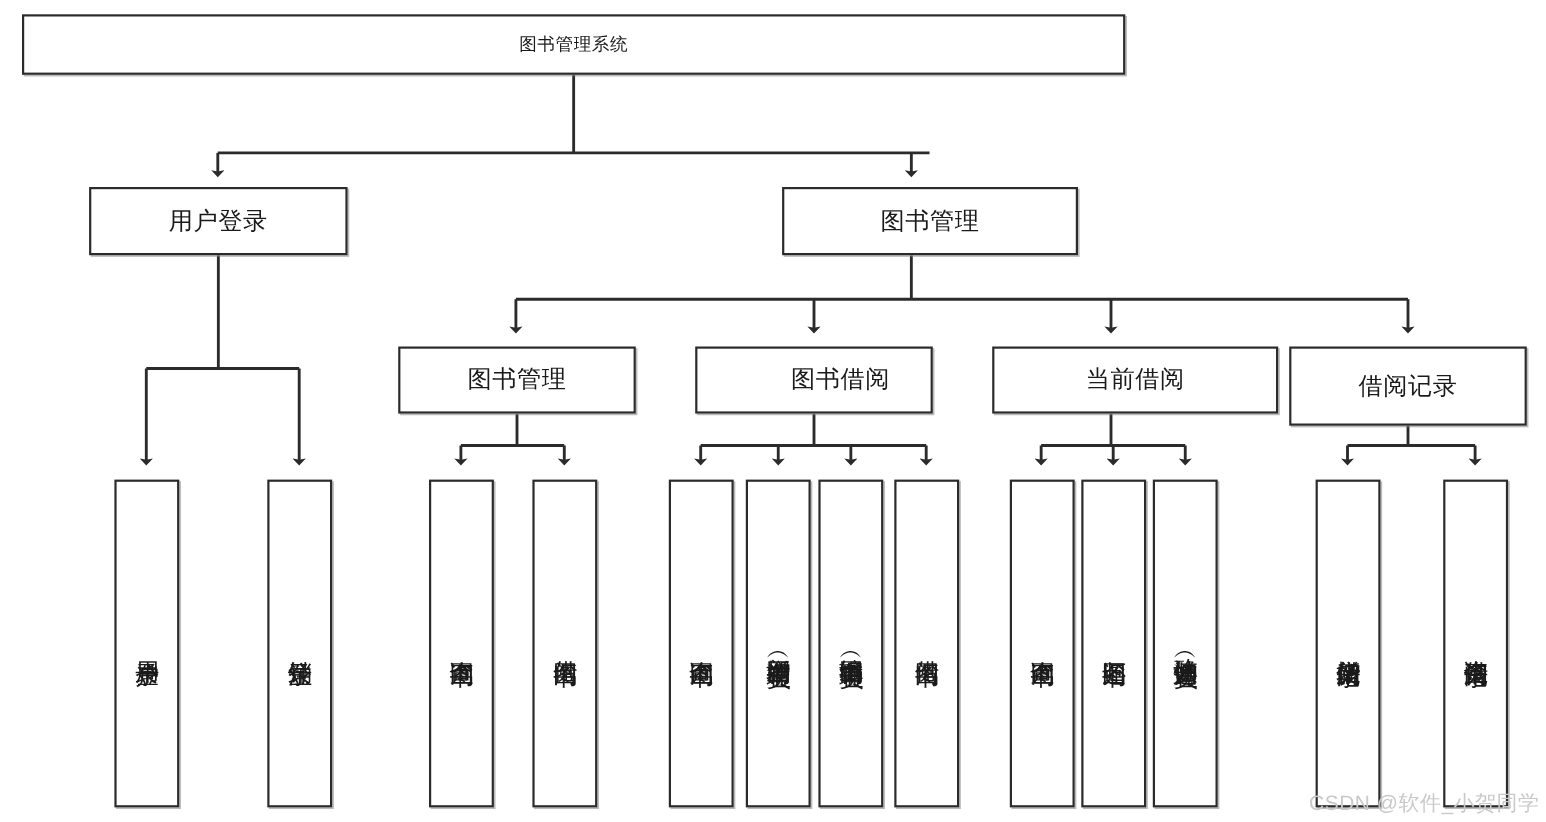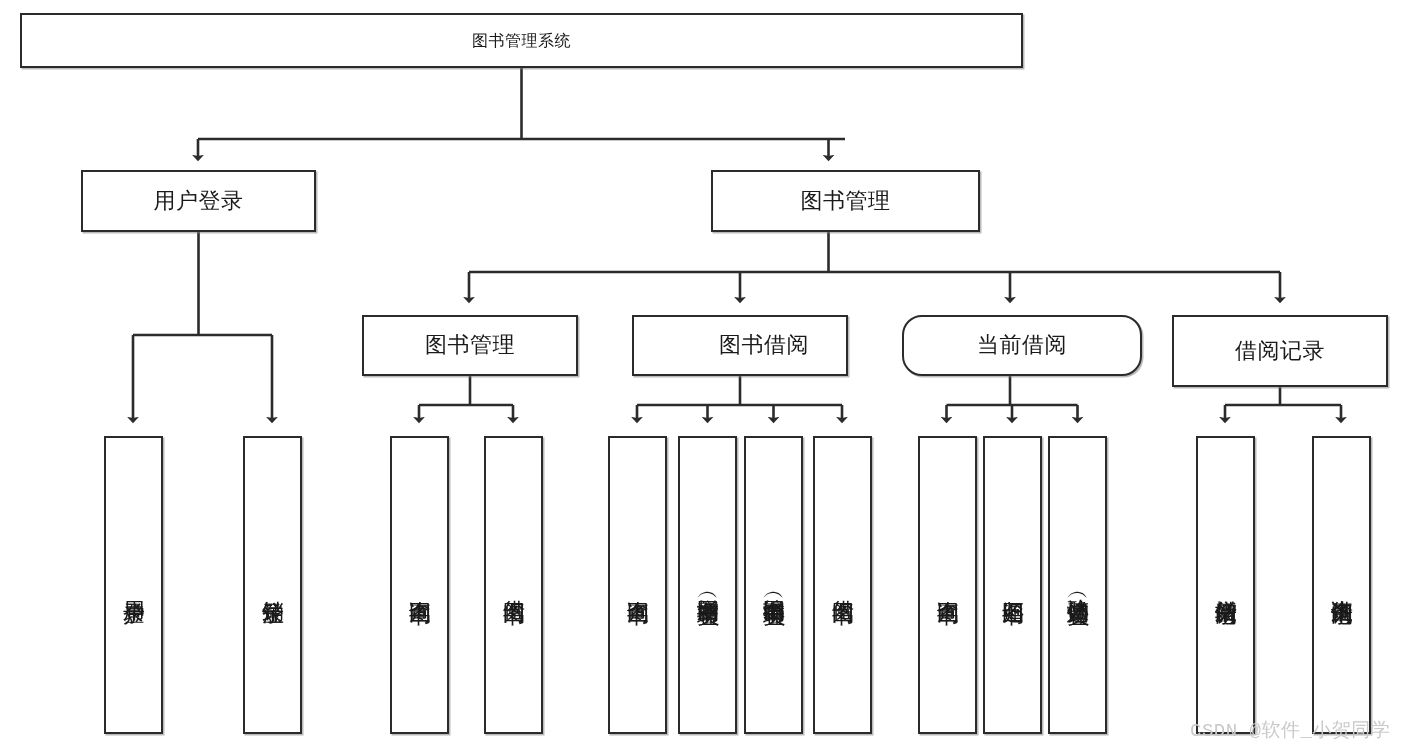--- a/index.html
+++ b/index.html
@@ -123,21 +123,21 @@
     </g>
   </svg>
 
   <div class="node h root" style="left:20px; top:13px; width:1003px; height:55px;">图书管理系统</div>
 
   <div class="node h" style="left:81px; top:170px; width:235px; height:62px;">用户登录</div>
   <div class="node h" style="left:711px; top:170px; width:269px; height:62px;">图书管理</div>
 
   <div class="node h" style="left:362px; top:315px; width:216px; height:61px;">图书管理</div>
   <div class="node h" style="left:632px; top:315px; width:216px; height:61px;padding-left:48px;">图书借阅</div>
-  <div class="node h" style="left:902px; top:315px; width:240px; height:61px;border-radius:20px;">当前借阅</div>
+  <div class="node h" style="left:902px; top:315px; width:260px; height:61px;">当前借阅</div>
   <div class="node h" style="left:1172px; top:315px; width:216px; height:72px;">借阅记录</div>
 
   <div class="node v" style="left:104px; top:436px; width:59px; height:298px;">
     <span class="vtext">用户登录</span>
   </div>
   <div class="node v" style="left:243px; top:436px; width:59px; height:298px;">
     <span class="vtext">注销登录</span>
   </div>
 
   <div class="node v" style="left:390px; top:436px; width:59px; height:298px;">
@@ -170,15 +170,15 @@
     <span class="vtext">确认归还（管理员）</span>
   </div>
 
   <div class="node v" style="left:1196px; top:436px; width:59px; height:298px;">
     <span class="vtext">新增借阅记录</span>
   </div>
   <div class="node v" style="left:1312px; top:436px; width:59px; height:298px;">
     <span class="vtext">查询借阅记录</span>
   </div>
 
-  <div class="watermark" style="left:1190px; top:717px;font-family:Liberation Mono, monospace;">CSDN @软件_小贺同学</div>
+  <div class="watermark" style="left:1190px; top:717px;">CSDN @软件_小贺同学</div>
 
 </div>
 
 </body></html>

